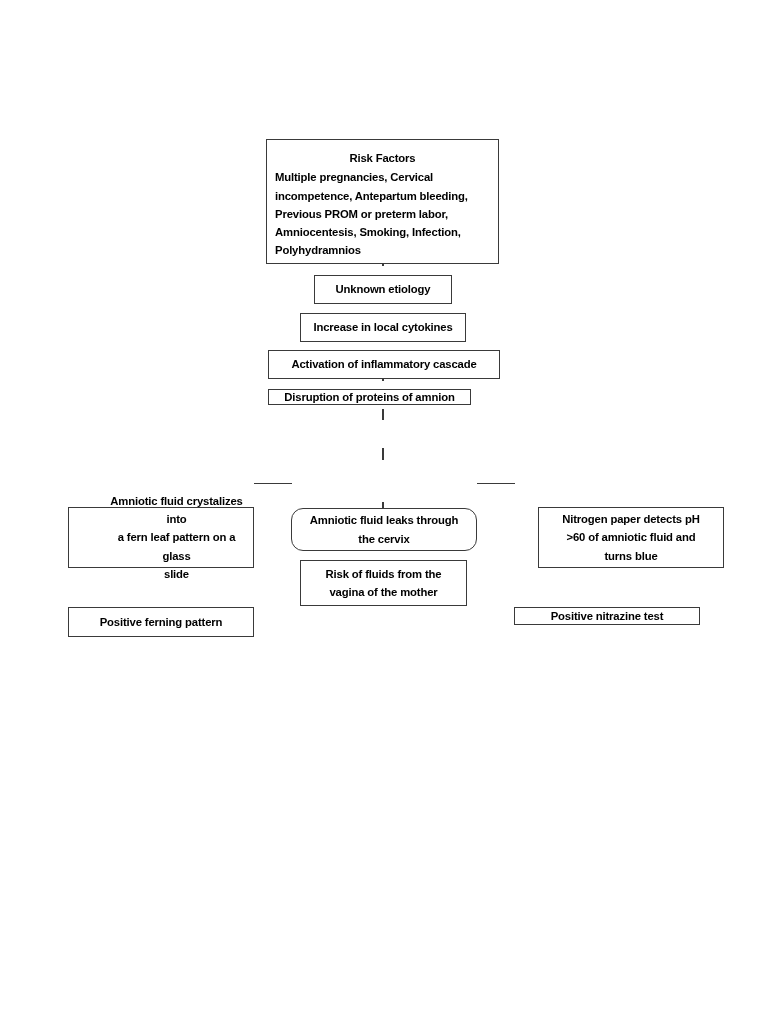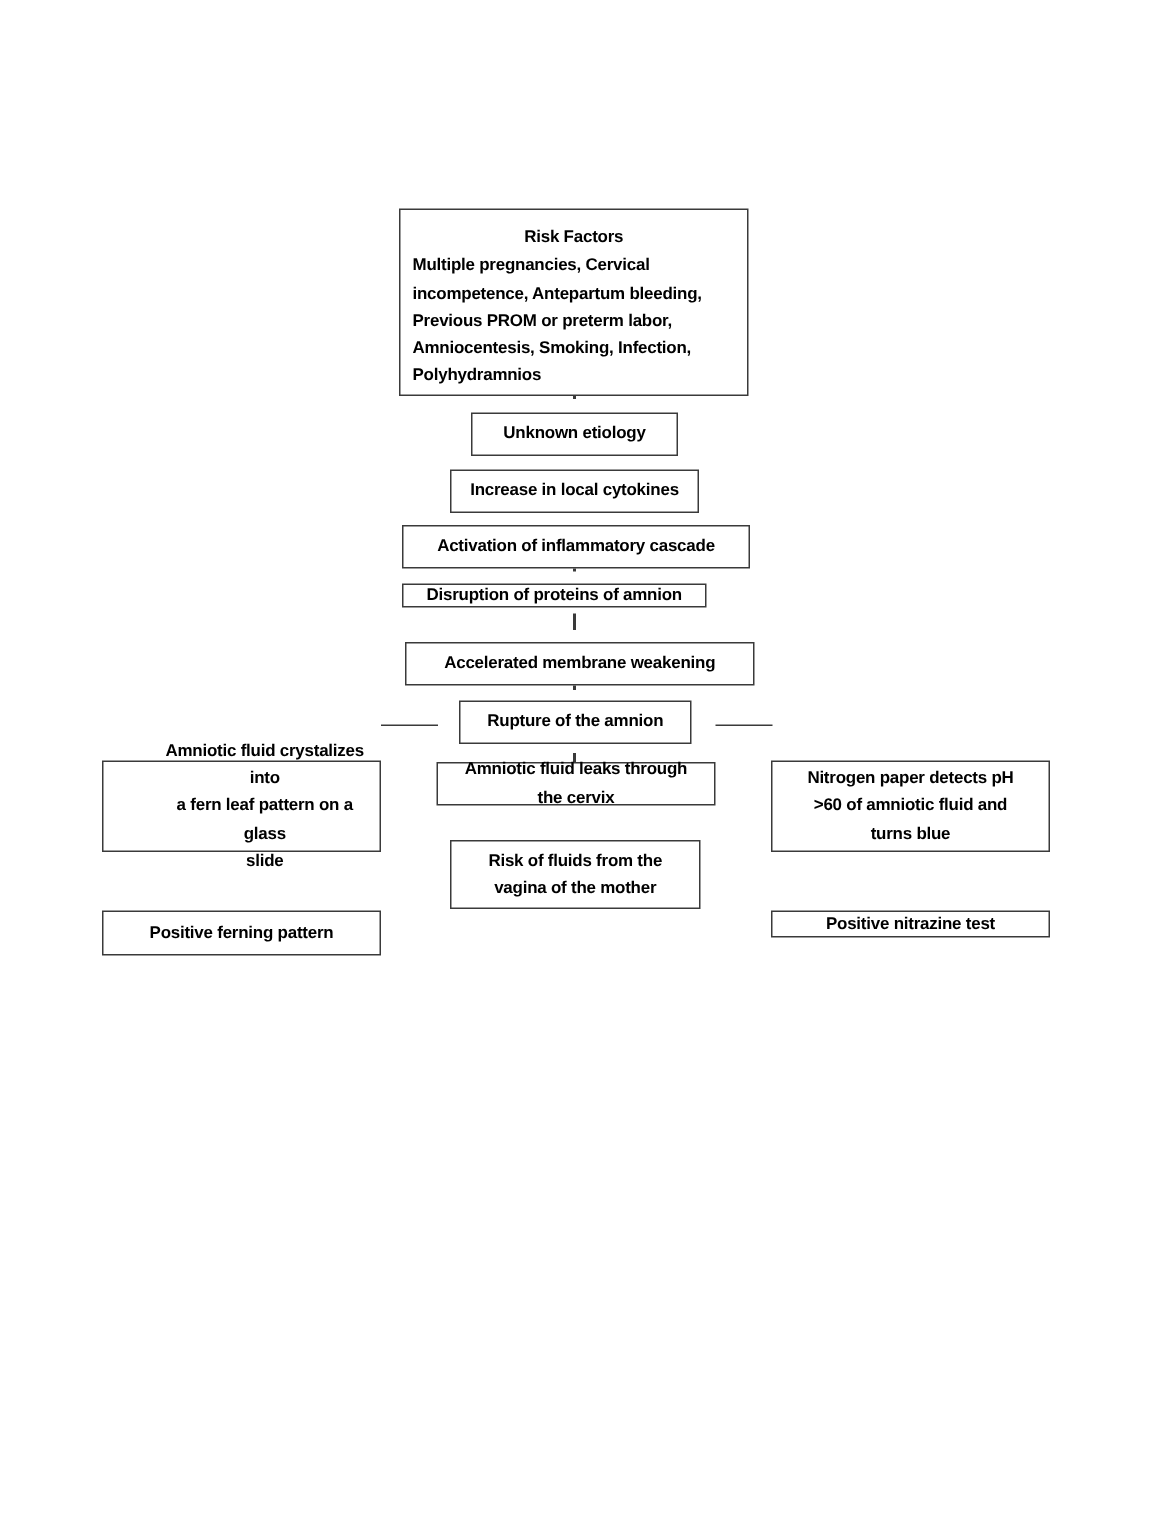--- a/index.html
+++ b/index.html
@@ -108,49 +108,43 @@
   </div>
 
   <div class="node" style="left:268px; top:302px; width:232px; height:29px;">
     <div>Activation of inflammatory cascade</div>
   </div>
 
   <div class="node" style="left:268px; top:341px; width:203px; height:16px;">
     <div>Disruption of proteins of amnion</div>
   </div>
 
-  <div class="node" style="left:270px; top:380px; width:233px; height:29px;">
-    <div>Accelerated membrane weakening</div>
-  </div>
 
-  <div class="node" style="left:306px; top:419px; width:155px; height:29px;">
-    <div>Rupture of the amnion</div>
-  </div>
 
-  <div class="node" style="left:291px; top:460px; width:186px; height:29px;">
+  <div class="node" style="left:291px; top:460px; width:186px; height:43px;border-radius:12px;">
     <div>Amniotic fluid leaks through</div>
     <div>the cervix</div>
   </div>
 
   <div class="node" style="left:300px; top:512px; width:167px; height:46px;">
     <div>Risk of fluids from the</div>
     <div>vagina of the mother</div>
   </div>
 
   <div class="node" style="left:68px; top:459px; width:186px; height:61px;padding-left:36px;">
     <div>Amniotic fluid crystalizes into</div>
     <div>a fern leaf pattern on a glass</div>
     <div>slide</div>
   </div>
 
   <div class="node" style="left:68px; top:559px; width:186px; height:30px;">
     <div>Positive ferning pattern</div>
   </div>
 
-  <div class="node" style="left:514px; top:459px; width:186px; height:61px;">
+  <div class="node" style="left:538px; top:459px; width:186px; height:61px;">
     <div>Nitrogen paper detects pH</div>
     <div>&gt;60 of amniotic fluid and</div>
     <div>turns blue</div>
   </div>
 
   <div class="node" style="left:514px; top:559px; width:186px; height:18px;">
     <div>Positive nitrazine test</div>
   </div>
 
 </div>

